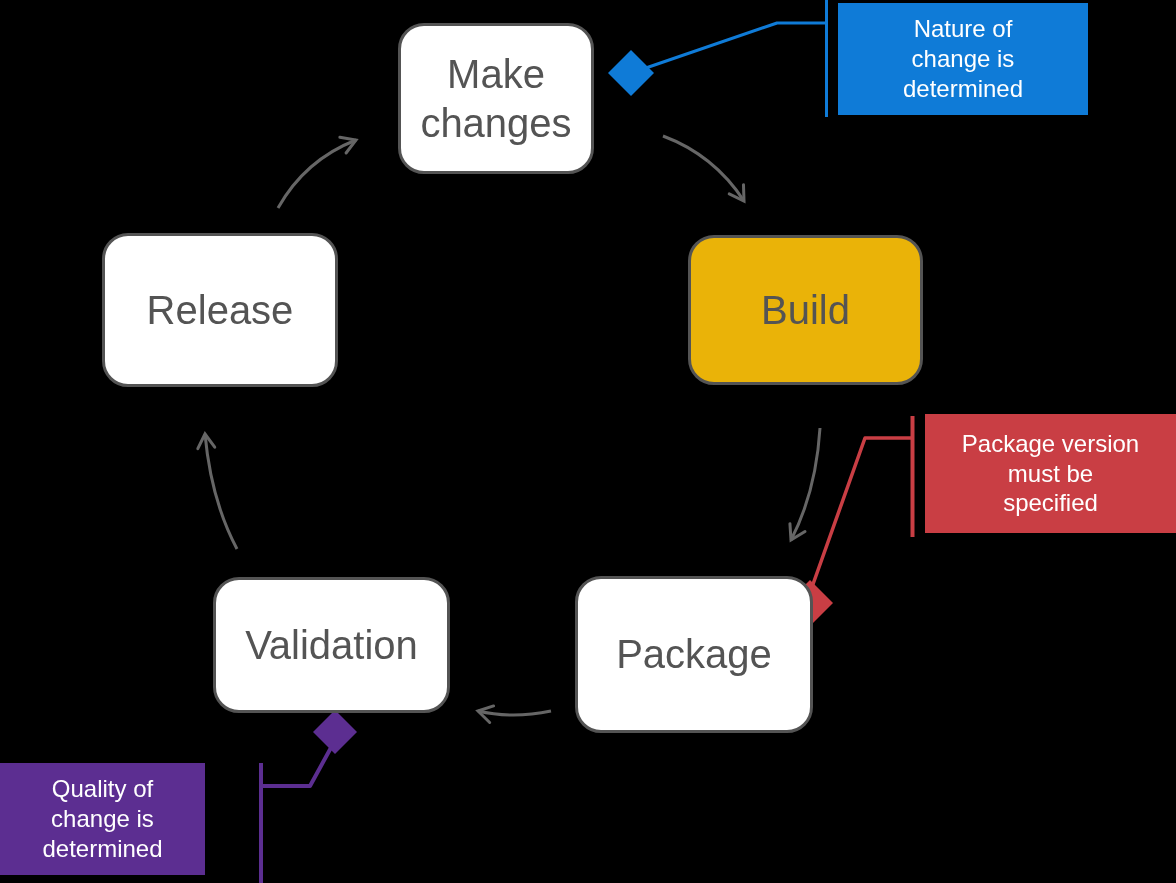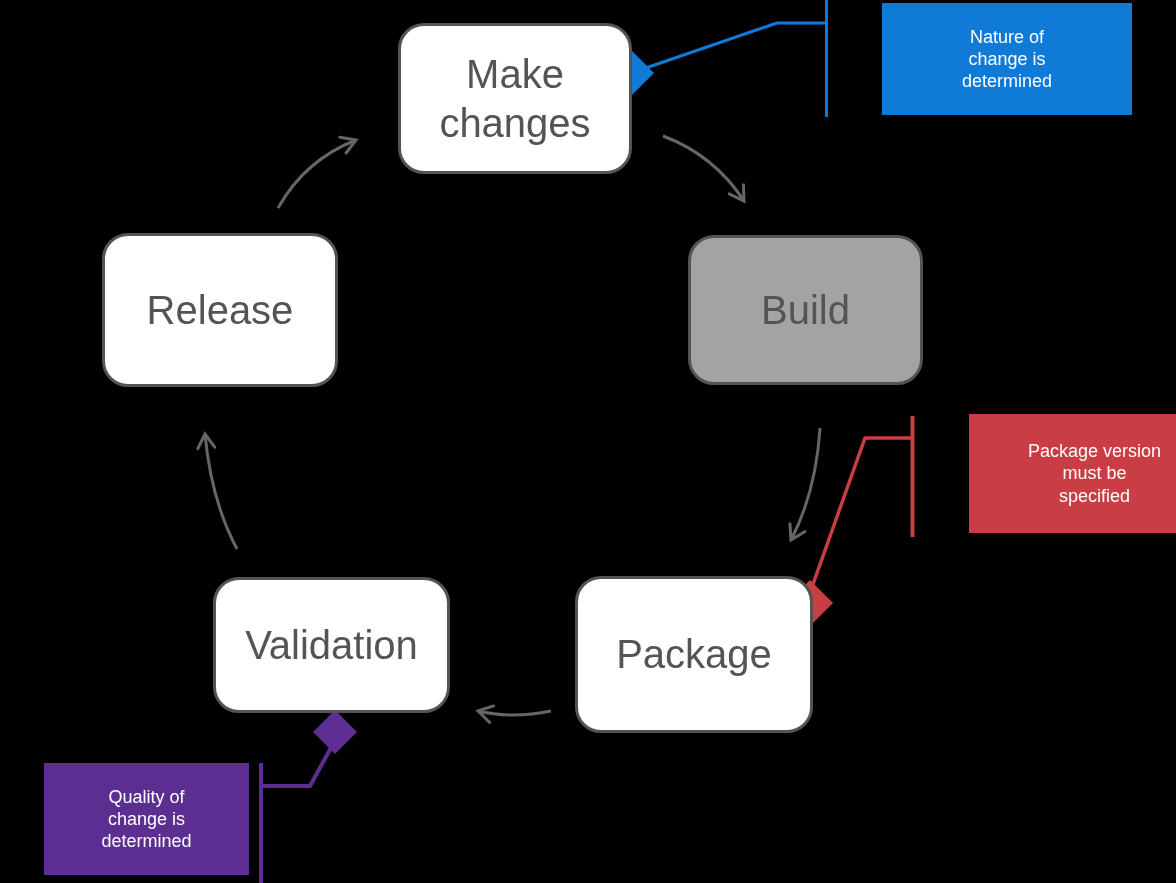--- a/index.html
+++ b/index.html
@@ -30,58 +30,57 @@
     display: flex;
     align-items: center;
     justify-content: center;
     text-align: center;
     color: #545454;
     font-size: 40px;
     line-height: 1.22;
     white-space: pre-line;
     z-index: 1;
   }
-  .node-make-changes { left: 398px; top: 23px;  width: 234px; height: 151px; }
+  .node-make-changes { left: 398px; top: 23px;  width: 196px; height: 151px; }
   .node-release      { left: 102px; top: 233px; width: 236px; height: 154px; }
   .node-build        { left: 688px; top: 235px; width: 235px; height: 150px; }
   .node-package      { left: 575px; top: 576px; width: 238px; height: 157px; }
   .node-validation   { left: 213px; top: 577px; width: 237px; height: 136px; }
 
   .callout {
     position: absolute;
     box-sizing: border-box;
     display: flex;
     flex-direction: column;
     align-items: center;
     justify-content: center;
     text-align: center;
     color: #ffffff;
-    font-size: 18px;
+    font-size: 24px;
     line-height: 1.24;
     white-space: pre-line;
     z-index: 1;
-    margin-left: 44px;
   }
   .callout-nature  { left: 838px; top: 3px;   width: 250px; height: 112px; }
   .callout-version { left: 925px; top: 414px; width: 251px; height: 119px; align-items: center; }
   .callout-quality { left: 0px;   top: 763px; width: 205px; height: 112px; }
   .callout .bold { font-weight: normal; }
   .callout .line { white-space: normal; }
 </style>
 </head>
 <body>
 
 <div class="stage" style="background-color: rgb(0, 0, 0);">
 
   <div class="node node-make-changes" style="border-color: rgb(84, 84, 84); color: rgb(84, 84, 84); background-color: rgb(255, 255, 255);">
     <span>Make
 changes</span>
   </div>
 
-  <div class="node node-build" style="border-color: rgb(84, 84, 84); color: rgb(84, 84, 84); background-color: #a3a3a3;">
+  <div class="node node-build" style="border-color: rgb(84, 84, 84); color: rgb(84, 84, 84); background-color: #eab308;">
     <span>Build</span>
   </div>
 
   <div class="node node-package" style="border-color: rgb(84, 84, 84); color: rgb(84, 84, 84); background-color: rgb(255, 255, 255);">
     <span>Package</span>
   </div>
 
   <div class="node node-release" style="border-color: rgb(84, 84, 84); color: rgb(84, 84, 84); background-color: rgb(255, 255, 255);">
     <span>Release</span>
   </div>

